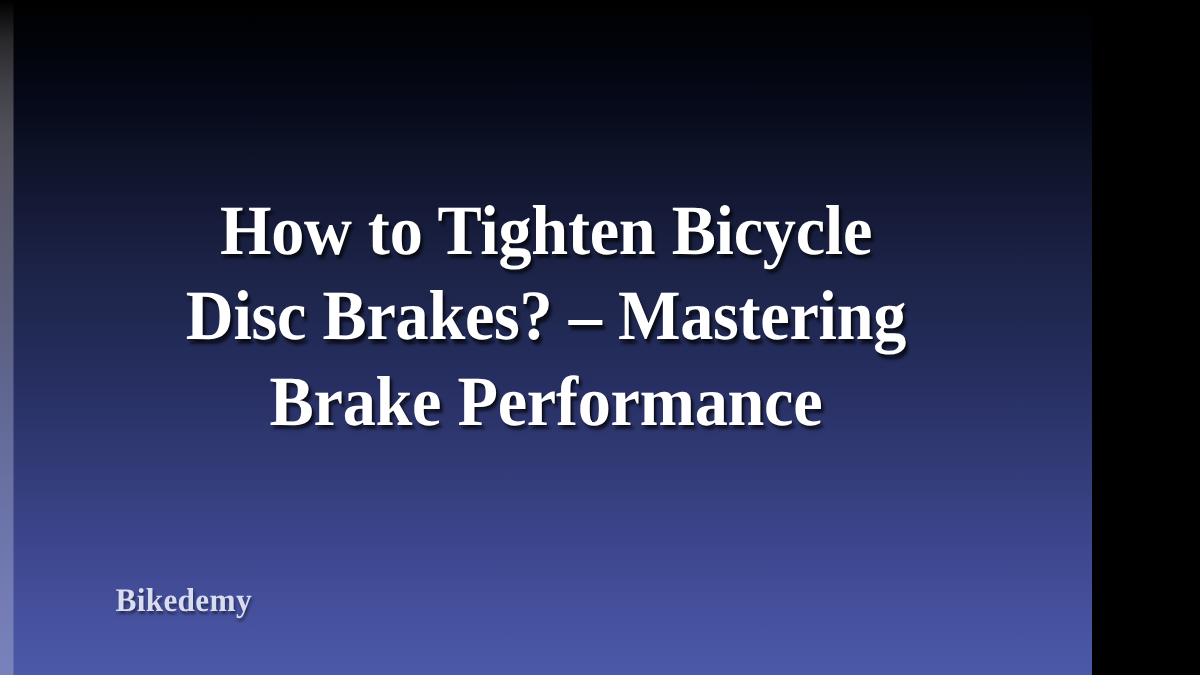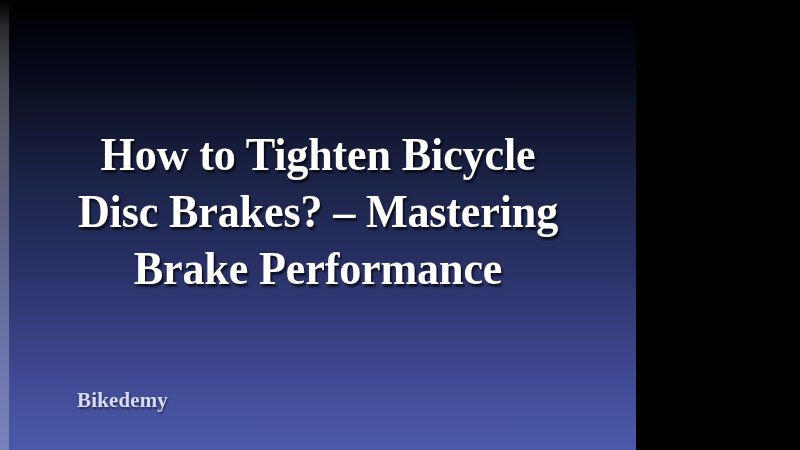--- a/index.html
+++ b/index.html
@@ -3,21 +3,21 @@
 <meta charset="utf-8">
 <style>
   html, body {
     margin: 0;
     padding: 0;
     background: #000;
   }
 
   #canvas {
     position: relative;
-    width: 636px;
+    width: 728px;
     height: 450px;
     overflow: hidden;
     font-family: "Liberation Serif", "DejaVu Serif", serif;
     
     background: linear-gradient(
       to bottom,
       #000000 0%,
       #02040c 8%,
       #070b1c 17%,
       #0e1328 23%,

